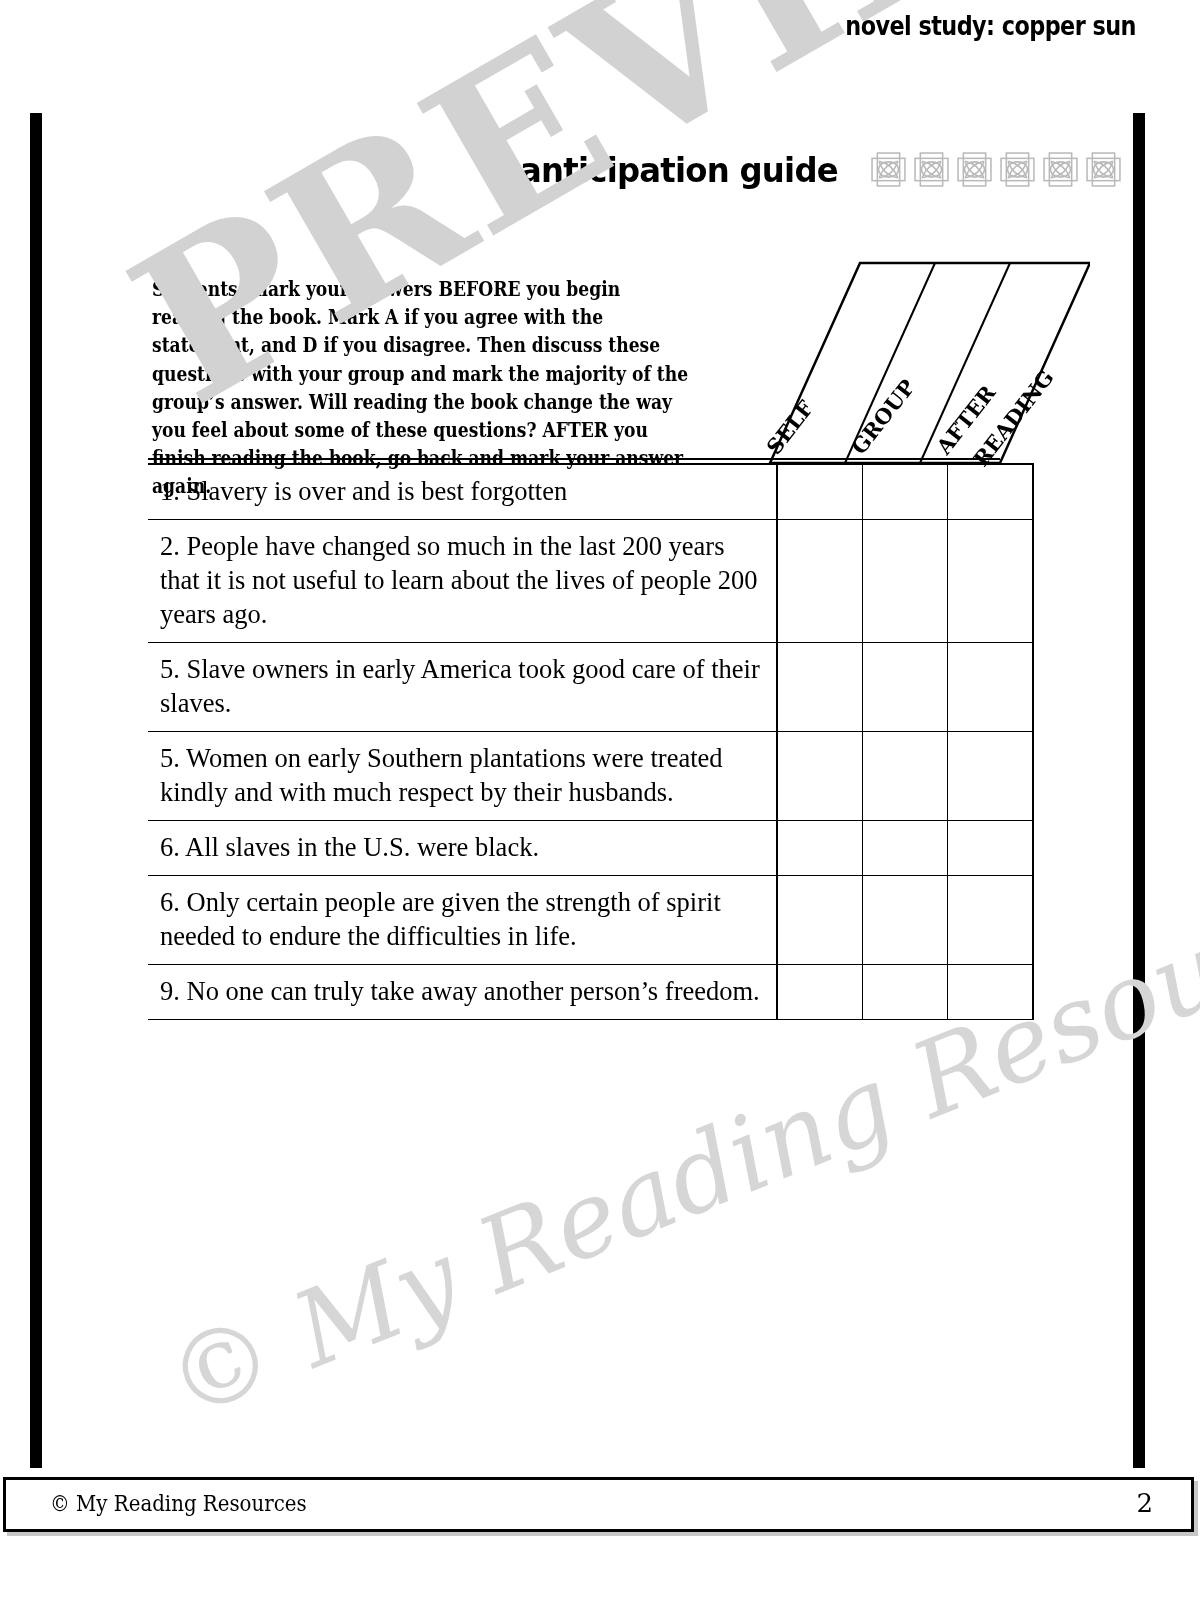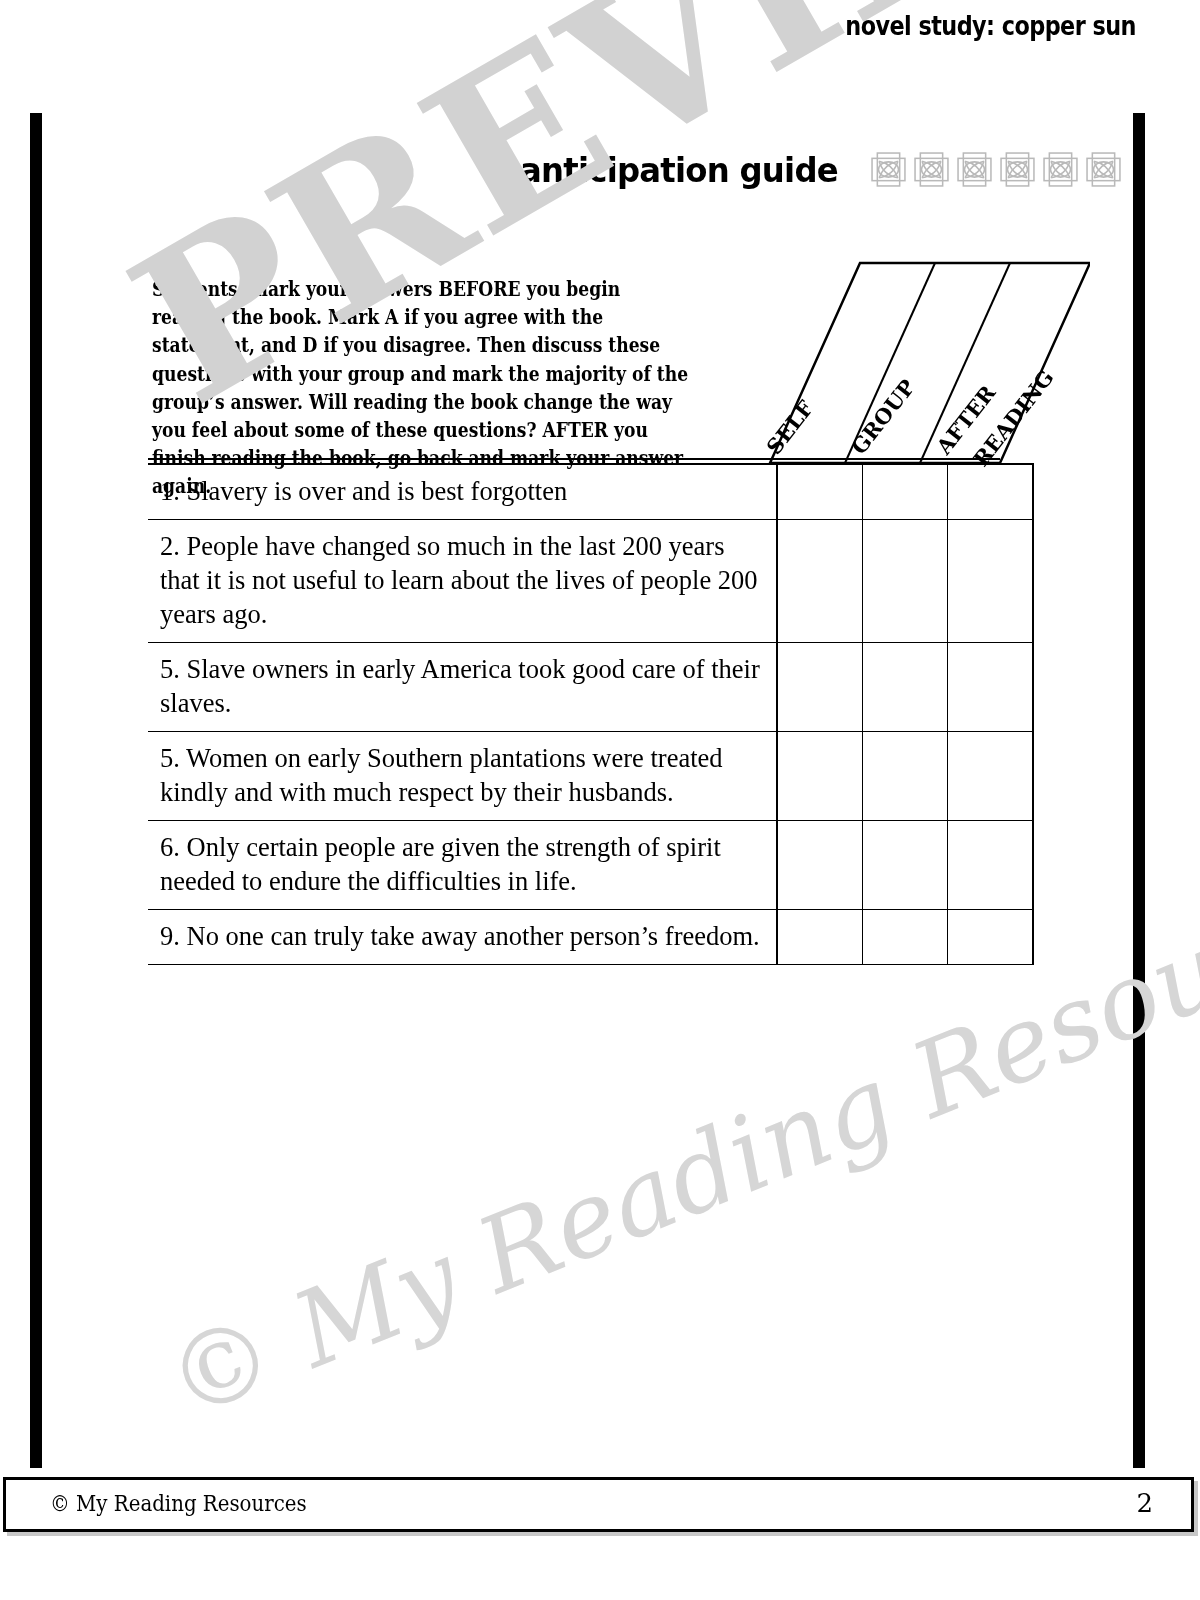--- a/index.html
+++ b/index.html
@@ -372,20 +372,26 @@
           <td class="mark"></td>
           <td class="mark last"></td>
         </tr>
         <tr>
           <td class="statement">5. Women on early Southern plantations were treated kindly and with much respect by their husbands.</td>
           <td class="mark"></td>
           <td class="mark"></td>
           <td class="mark last"></td>
         </tr>
         <tr>
+          <td class="statement">6. All slaves in the U.S. were black.</td>
+          <td class="mark"></td>
+          <td class="mark"></td>
+          <td class="mark last"></td>
+        </tr>
+        <tr>
           <td class="statement">6. Only certain people are given the strength of spirit needed to endure the difficulties in life.</td>
           <td class="mark"></td>
           <td class="mark"></td>
           <td class="mark last"></td>
         </tr>
         <tr>
           <td class="statement">9. No one can truly take away another person’s freedom.</td>
           <td class="mark"></td>
           <td class="mark"></td>
           <td class="mark last"></td>

